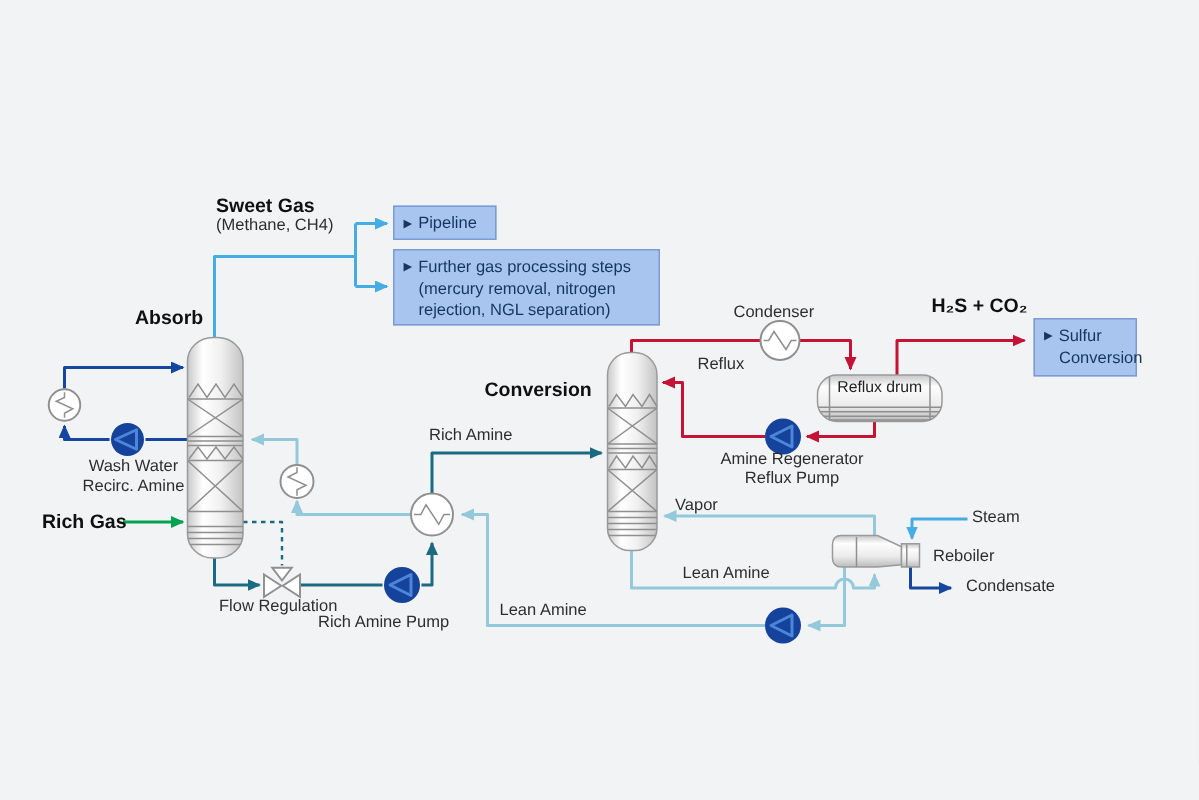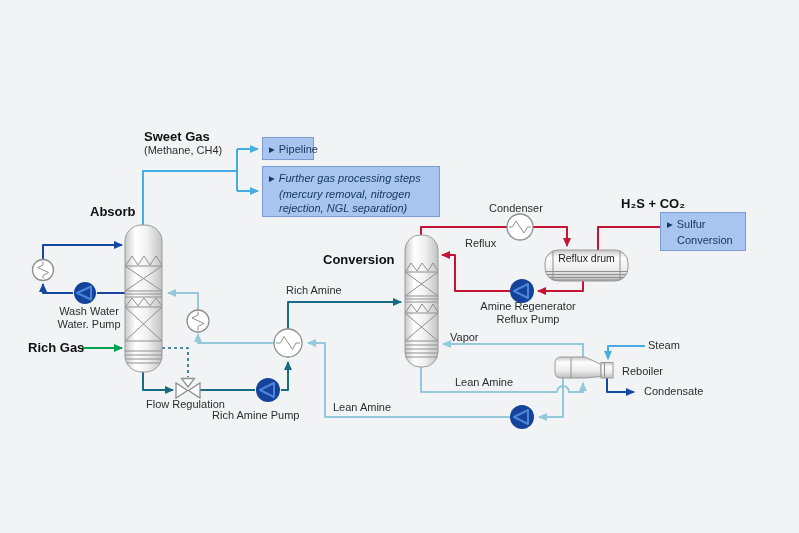--- a/index.html
+++ b/index.html
@@ -212,46 +212,46 @@
   </g>
   <g>
     <circle class="pump" cx="522" cy="417" r="12"></circle>
     <polygon class="pumpTri" points="514,417 528,410 528,424"></polygon>
   </g>
 </svg>
 
 <div class="lbl b" style="left:90px;top:205px;">Absorb</div>
 <div class="lbl b" style="left:144px;top:130px;">Sweet Gas</div>
 <div class="lbl" style="left:144px;top:144px;">(Methane, CH4)</div>
-<div class="lbl center" style="left:50px;top:305px;width:78px;"><span>Wash Water</span><br><span>Water. Pump</span></div>
+<div class="lbl center" style="left:50px;top:305px;width:78px;"><span>Wash Water</span><br><span>Recirc. Amine</span></div>
 <div class="lbl b" style="left:28px;top:341px;">Rich Gas</div>
 <div class="lbl" style="left:146px;top:398px;">Flow Regulation</div>
 <div class="lbl" style="left:212px;top:409px;">Rich Amine Pump</div>
 <div class="lbl" style="left:286px;top:284px;">Rich Amine</div>
 <div class="lbl" style="left:333px;top:401px;">Lean Amine</div>
 <div class="lbl" style="left:455px;top:376px;">Lean Amine</div>
 <div class="lbl" style="left:450px;top:331px;">Vapor</div>
 <div class="lbl b" style="left:323px;top:253px;">Conversion</div>
 <div class="lbl" style="left:449px;top:237px;padding-left:16px;">Reflux</div>
 <div class="lbl" style="left:489px;top:202px;">Condenser</div>
 <div class="lbl drumtxt" style="left:545px;top:252px;width:83px;">Reflux drum</div>
 <div class="lbl center" style="left:458px;top:300px;width:140px;"><span>Amine Regenerator</span><br><span>Reflux Pump</span></div>
 <div class="lbl b" style="left:621px;top:197px;">H₂S + CO₂</div>
 <div class="lbl" style="left:648px;top:339px;">Steam</div>
 <div class="lbl" style="left:622px;top:365px;">Reboiler</div>
 <div class="lbl" style="left:644px;top:385px;">Condensate</div>
 
-<div class="linkbox" style="left:262px;top:137px;width:52px;height:23px;">
+<div class="linkbox" style="left:262px;top:137px;width:69px;height:23px;">
   <div class="bl"><span class="bullet">▶</span><span>Pipeline</span></div>
 </div>
 
-<div class="linkbox" style="left:262px;top:166px;width:178px;height:51px;font-style:italic;">
+<div class="linkbox" style="left:262px;top:166px;width:178px;height:51px;">
   <div class="bl"><span class="bullet">▶</span><span>Further gas processing steps</span></div>
   <div class="bl cont">(mercury removal, nitrogen</div>
   <div class="bl cont">rejection, NGL separation)</div>
 </div>
 
-<div class="linkbox" style="left:660px;top:212px;width:86px;height:39px;">
+<div class="linkbox" style="left:689px;top:212px;width:69px;height:39px;">
   <div class="bl"><span class="bullet">▶</span><span>Sulfur</span></div>
   <div class="bl cont">Conversion</div>
 </div>
 
 </div>
 
 </body></html>

